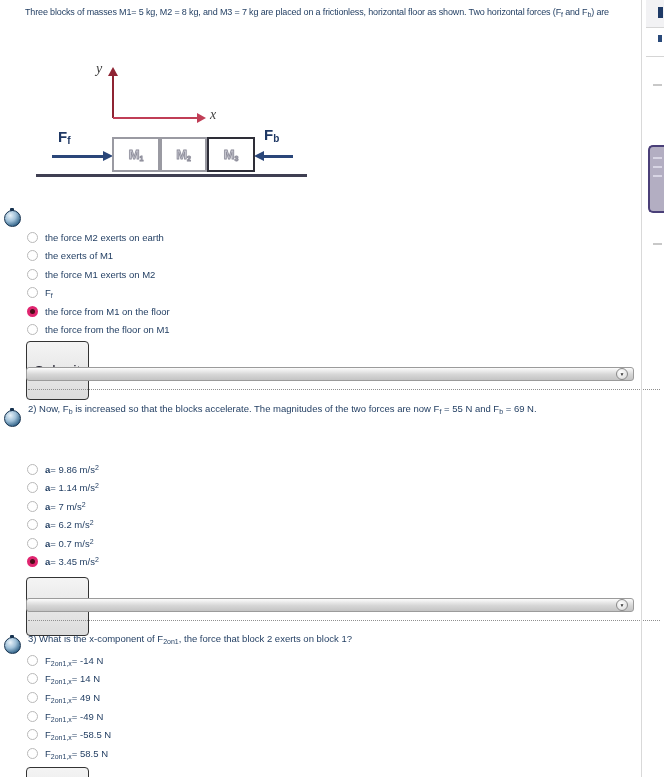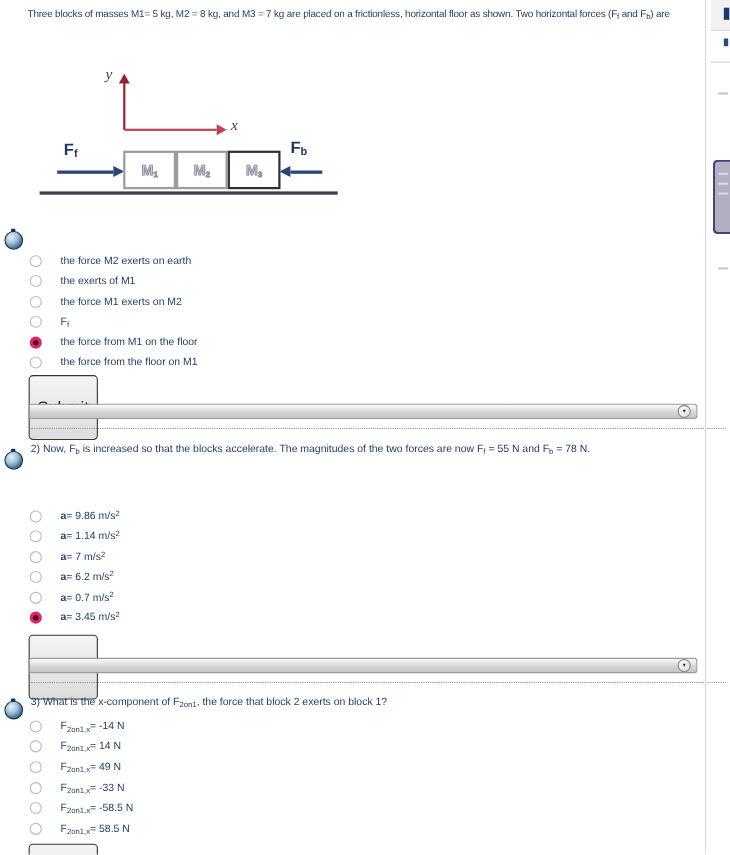--- a/index.html
+++ b/index.html
@@ -28,21 +28,21 @@
   .fhead-r{position:absolute;top:151px;width:0;height:0;border-top:5px solid transparent;
            border-bottom:5px solid transparent;border-left:10px solid #2a4679;}
   .fhead-l{position:absolute;top:151px;width:0;height:0;border-top:5px solid transparent;
            border-bottom:5px solid transparent;border-right:10px solid #2a4679;}
   .floor{position:absolute;left:36px;top:174px;width:271px;height:3px;background:#3f3f52;}
   
   .qicon{position:absolute;left:4px;width:15px;height:15px;border-radius:50%;border:1px solid #16324f;
          background:radial-gradient(circle at 35% 30%, #eaf3fa 0%, #9fc0d8 40%, #3a6a8e 75%, #17344f 100%);}
   .qicon::after{content:"";position:absolute;top:-3px;left:5px;width:4px;height:3px;background:#16324f;border-radius:1px;}
   .q-head{position:absolute;left:28px;white-space:nowrap;font-size:9.5px;color:#1d3a5f;}
-  .opt{position:absolute;left:27px;height:13px;display:flex;align-items:center;gap:17px;cursor:pointer;}
+  .opt{position:absolute;left:27px;height:13px;display:flex;align-items:center;gap:7px;cursor:pointer;}
   .radio{width:11px;height:11px;box-sizing:border-box;border:1px solid #b9b9b9;border-radius:50%;background:#fff;flex:0 0 auto;}
   .radio.sel{border:3.5px solid #e02570;background:#4a0d1a;}
   .otext{font-size:9.5px;color:#1d3a5f;white-space:nowrap;}
   .submit{position:absolute;left:26px;font-family:"Liberation Sans",sans-serif;font-size:15px;color:#1e1e2d;
           background:linear-gradient(#f4f4f4,#dcdcdc);border:1px solid #333;border-radius:4px;
           padding:20px 7px;cursor:pointer;}
   .collapse-bar{position:absolute;left:26px;width:606px;height:12px;border:1px solid #9b9b9b;border-radius:3px;
           background:linear-gradient(#fcfcfc,#d6d6d6 55%,#c4c4c4);cursor:pointer;}
   .bar-toggle{position:absolute;right:5px;top:0px;width:10px;height:10px;border-radius:50%;border:1px solid #8a8a8a;
           background:radial-gradient(circle at 40% 35%, #ffffff, #d5d5d5);display:flex;align-items:center;
@@ -122,21 +122,21 @@
     <span class="otext"><b></b><span>the force from the floor on M1</span><sub></sub><span></span><sup></sup></span>
   </div>
 
   <button class="submit" style="top:341px">Submit</button>
   <div class="collapse-bar" style="top:367px">
     <span class="bar-toggle">▼</span>
   </div>
   <div class="dotted" style="top:389px"></div>
 
   <div class="qicon" style="top:410px"></div>
-  <div class="q-head" style="top:403px"><span>2) Now, F</span><sub>b</sub><span> is increased so that the blocks accelerate. The magnitudes of the two forces are now F</span><sub>f</sub><span> = 55 N and F</span><sub>b</sub><span> = 78 N.</span></div>
+  <div class="q-head" style="top:403px"><span>2) Now, F</span><sub>b</sub><span> is increased so that the blocks accelerate. The magnitudes of the two forces are now F</span><sub>f</sub><span> = 55 N and F</span><sub>b</sub><span> = 69 N.</span></div>
 
   <div class="opt" style="top:463px">
     <span class="radio"></span>
     <span class="otext"><b>a</b><span>= 9.86 m/s</span><sub></sub><span></span><sup>2</sup></span>
   </div>
   <div class="opt" style="top:481px">
     <span class="radio"></span>
     <span class="otext"><b>a</b><span>= 1.14 m/s</span><sub></sub><span></span><sup>2</sup></span>
   </div>
   <div class="opt" style="top:500px">
@@ -172,21 +172,21 @@
   <div class="opt" style="top:672px">
     <span class="radio"></span>
     <span class="otext"><b></b><span>F</span><sub>2on1,x</sub><span>= 14 N</span><sup></sup></span>
   </div>
   <div class="opt" style="top:691px">
     <span class="radio"></span>
     <span class="otext"><b></b><span>F</span><sub>2on1,x</sub><span>= 49 N</span><sup></sup></span>
   </div>
   <div class="opt" style="top:710px">
     <span class="radio"></span>
-    <span class="otext"><b></b><span>F</span><sub>2on1,x</sub><span>= -33 N</span><sup></sup></span>
+    <span class="otext"><b></b><span>F</span><sub>2on1,x</sub><span>= -49 N</span><sup></sup></span>
   </div>
   <div class="opt" style="top:728px">
     <span class="radio"></span>
     <span class="otext"><b></b><span>F</span><sub>2on1,x</sub><span>= -58.5 N</span><sup></sup></span>
   </div>
   <div class="opt" style="top:747px">
     <span class="radio"></span>
     <span class="otext"><b></b><span>F</span><sub>2on1,x</sub><span>= 58.5 N</span><sup></sup></span>
   </div>
 

